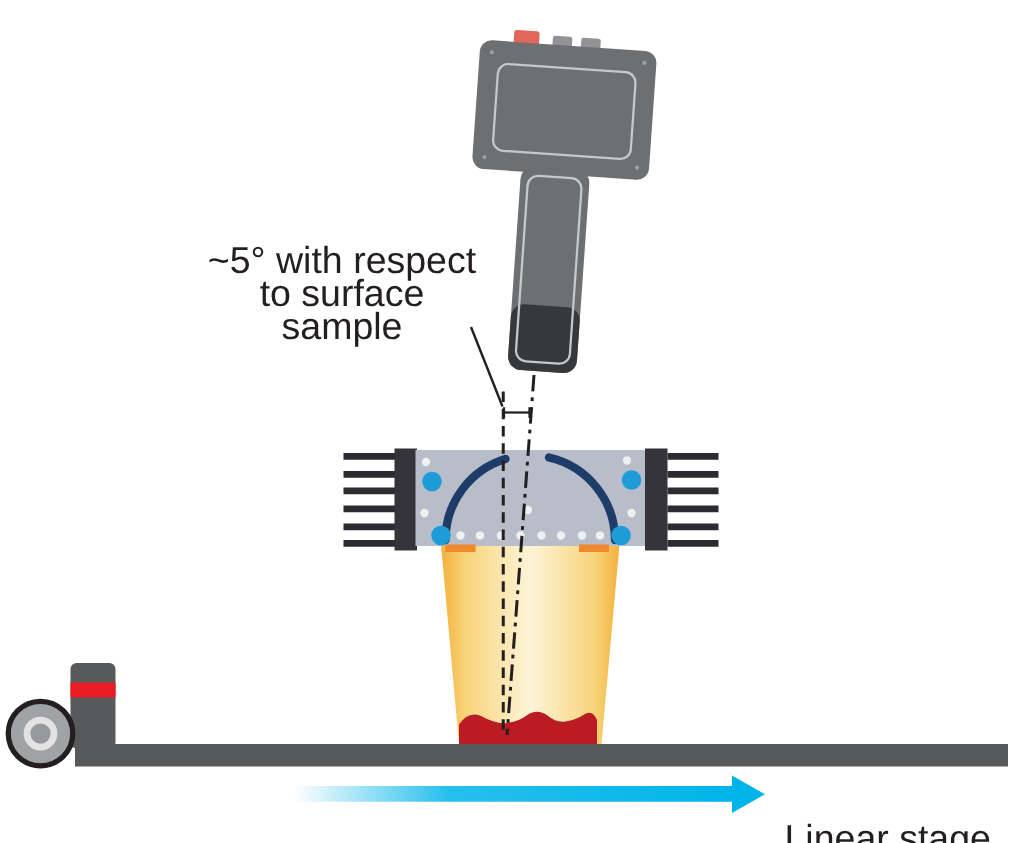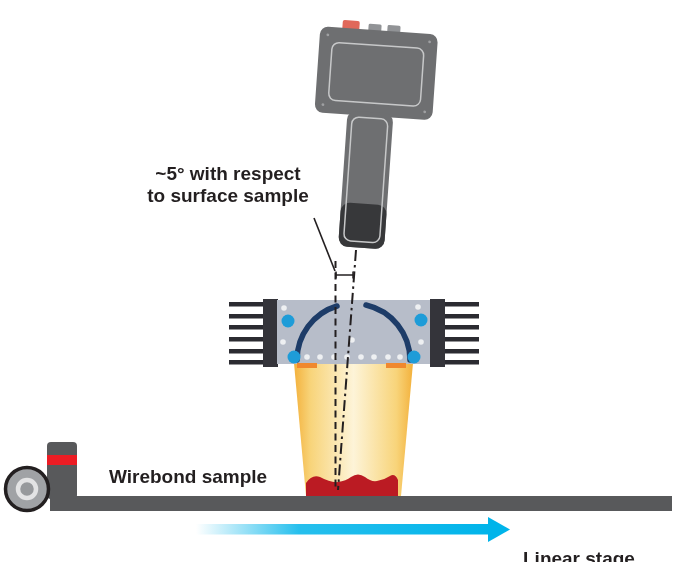--- a/index.html
+++ b/index.html
@@ -1,19 +1,19 @@
 <!DOCTYPE html>
 <html><head>
 <meta charset="utf-8">
 <style>
   html,body{margin:0;padding:0;background:#ffffff;}
   #stage{position:relative;width:679px;height:562px;background:#ffffff;overflow:hidden;
          font-family:"Liberation Sans",sans-serif;}
   #diagram-svg{position:absolute;left:0;top:0;}
-  .lbl{position:absolute;font-weight:bold;font-size:19px;color:#231f20;line-height:22px;white-space:nowrap;}
+  .lbl{position:absolute;font-weight:normal;font-size:25px;color:#231f20;line-height:22px;white-space:nowrap;}
   .lbl.center{text-align:center;white-space:normal;}
 </style>
 </head>
 <body>
 
 <div id="stage">
 
   <svg id="diagram-svg" width="679" height="562" viewBox="0 0 679 562">
     <defs>
       <linearGradient id="coneGrad" x1="0" y1="0" x2="1" y2="0">
@@ -135,16 +135,15 @@
       <polygon points="488,517 510,529.5 488,542" fill="#00b4ea"></polygon>
     </g>
   </svg>
 
   <div class="lbl center" style="left:130px;top:163px;width:196px;">
     <div>~5° with respect</div>
     <div>to surface sample</div>
   </div>
 
 
-  <div class="lbl" style="left:109px;top:466px;">Wirebond sample</div>
 
   <div class="lbl" style="left:523px;top:516px;margin-top:32px;">Linear stage</div>
 </div>
 
 </body></html>

